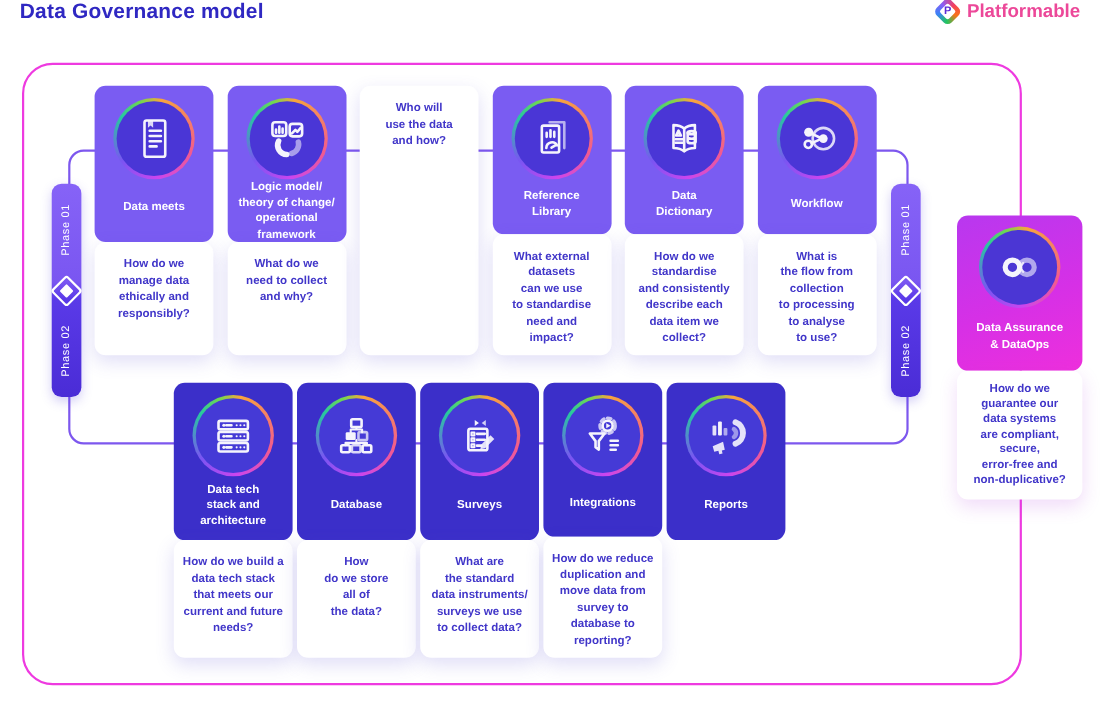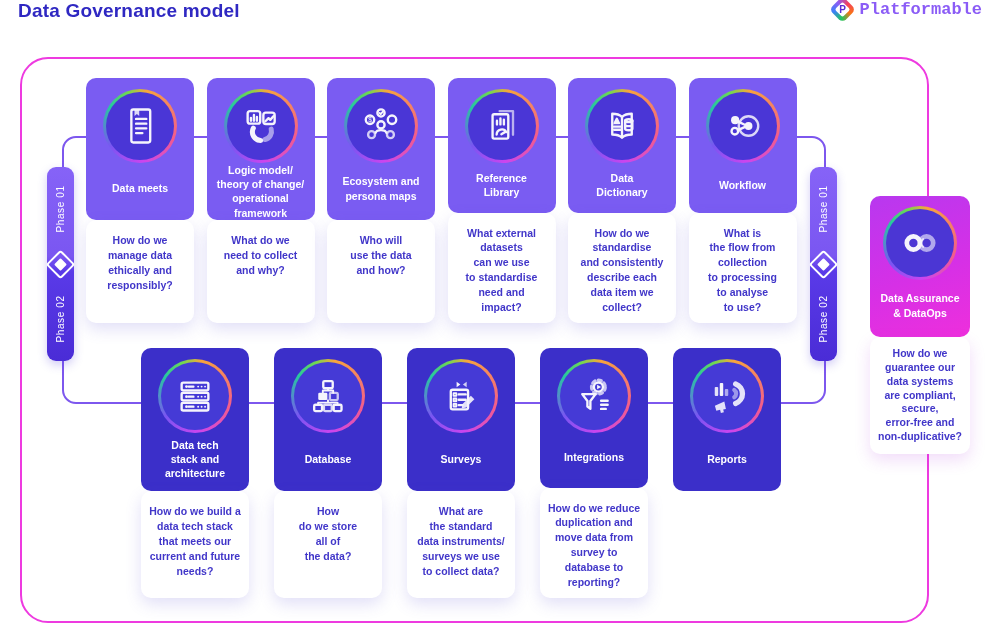--- a/index.html
+++ b/index.html
@@ -3,21 +3,21 @@
 <meta charset="utf-8">
 <style>
   html,body{margin:0;padding:0;background:#ffffff;}
   body{font-family:"Liberation Sans",sans-serif;}
   .stage{position:relative;width:1000px;height:644px;background:#fff;overflow:hidden;}
 
   
   .hdr{position:absolute;left:0;top:0;width:100%;height:52px;display:flex;align-items:flex-start;justify-content:space-between;padding:0 18px;box-sizing:border-box;}
   .page-title{font-size:19px;font-weight:800;color:#2f28c2;letter-spacing:.2px;}
   .brand{display:flex;align-items:center;gap:8px;}
-  .brand-name{font-size:17px;font-weight:800;color:#8b5cf6;font-family:Liberation Mono, monospace;}
+  .brand-name{font-size:17px;font-weight:800;color:#ec4899;}
   .mark{position:relative;width:19px;height:19px;transform:rotate(45deg);border-radius:5px;
         background:conic-gradient(from 0deg,#f43f5e,#f97316 70deg,#22c55e 140deg,#3b82f6 210deg,#8b5cf6 280deg,#f43f5e 360deg);}
   .mark i{position:absolute;inset:4px;background:#fff;border-radius:2px;}
   .mark b{position:absolute;inset:0;display:flex;align-items:center;justify-content:center;transform:rotate(-45deg);
           color:#5b2bd6;font-size:10px;font-weight:800;font-style:normal;}
 
   
   .frame{position:absolute;left:20px;top:57px;width:905px;height:562px;border:2px solid #ee3ae0;border-radius:28px;z-index:0;}
 
   
@@ -30,21 +30,21 @@
             box-shadow:0 4px 10px rgba(80,60,220,.25);}
   .phasebar.left{left:47px;}  .phasebar.right{left:810px;}
   .ph{flex:1;display:flex;align-items:center;justify-content:center;color:#fff;font-size:10px;letter-spacing:.6px;
       writing-mode:vertical-rl;transform:rotate(180deg);}
   .pdiamond{position:relative;width:17px;height:17px;transform:rotate(45deg);border:2.5px solid #fff;border-radius:3px;flex:none;margin:2px 0;}
   .pdiamond i{position:absolute;inset:4px;background:#fff;border-radius:1px;}
 
   
   .row{position:absolute;display:flex;z-index:3;}
   .row.top{left:86px;top:78px;gap:12.5px;}
-  .row.bottom{left:141px;top:348px;gap:25px;align-items:center;}
+  .row.bottom{left:158px;top:348px;gap:4px;align-items:center;}
 
   .card{width:108px;display:flex;flex-direction:column;border-radius:10px;}
   .card-head{border-radius:10px;display:flex;flex-direction:column;align-items:center;box-sizing:border-box;padding-top:11px;}
   .top .card-head{height:142px;background:#7a5cf2;}
   .bottom .card-head{height:143px;background:#3b2fc9;}
   .card-body{flex:1;background:#fff;border-radius:10px;box-shadow:0 6px 16px rgba(90,80,210,.18);
              padding:13px 5px 8px;box-sizing:border-box;}
   .top .card{height:245px;} .bottom .card{height:250px;}
   .card-title{flex:1;display:flex;align-items:center;justify-content:center;color:#fff;font-weight:700;font-size:10.5px;
               line-height:1.35;text-align:center;white-space:pre-line;padding-bottom:6px;}
@@ -53,21 +53,21 @@
   
   .ring{width:74px;height:74px;border-radius:50%;flex:none;padding:3px;box-sizing:border-box;
         background:conic-gradient(from 10deg,#f7a53c,#f25b8e 100deg,#cb45ef 165deg,#7a55f2 225deg,#27c99f 295deg,#71d84f 330deg,#f7a53c 360deg);}
   .ring-inner{width:100%;height:100%;border-radius:50%;display:flex;align-items:center;justify-content:center;}
   .top .ring-inner{background:#4a36d6;}
   .bottom .ring-inner{background:#453ad6;}
   .side-card .ring-inner{background:#4b36d4;}
   .ring svg{width:44px;height:44px;}
 
   
-  .side-card{position:absolute;left:870px;top:196px;width:100px;min-height:244px;display:flex;flex-direction:column;
+  .side-card{position:absolute;left:870px;top:196px;width:114px;min-height:244px;display:flex;flex-direction:column;
              border-radius:10px;z-index:5;}
   .side-card .card-head{height:141px;background:linear-gradient(160deg,#b838ef 0%,#d630e6 55%,#ee2fdc 100%);
              border-radius:10px;display:flex;flex-direction:column;align-items:center;padding-top:10px;box-sizing:border-box;}
   .side-card .card-body{background:#fff;border-radius:10px;box-shadow:0 6px 16px rgba(180,60,220,.18);
              padding:10px 4px 10px;box-sizing:border-box;flex:1;}
   .side-card .q{font-size:10.5px;line-height:1.32;}
 </style>
 </head>
 <body>
 
@@ -143,39 +143,20 @@
 operational
 framework</div>
     </div>
     <div class="card-body">
       <div class="q">What do we
 need to collect
 and why?</div>
     </div>
   </div>
       <div class="card">
-    <div class="card-head">
-      <span class="ring">
-        <span class="ring-inner">
-              <svg viewBox="0 0 28 28" fill="none" stroke="#fff" stroke-width="1.5" stroke-linecap="round" stroke-linejoin="round" opacity=".95">
-                <circle cx="14" cy="13.3" r="2.3"></circle>
-                <path d="M10.6 18.3c.7-2.2 6.1-2.2 6.8 0"></path>
-                <circle cx="7" cy="10" r="2.7"></circle>
-                <text x="7" y="11.4" font-size="4.2" fill="#fff" stroke="none" text-anchor="middle">$</text>
-                <circle cx="21" cy="10" r="2.7"></circle>
-                <circle cx="14" cy="5.7" r="2.3"></circle>
-                <path d="M13 5.7l.8.8 1.4-1.6" stroke-width="1.2"></path>
-                <circle cx="8" cy="19.5" r="2.2" opacity=".8"></circle>
-                <circle cx="20" cy="19.5" r="2.2" opacity=".8"></circle>
-              </svg>
-            </span>
-      </span>
-      <div class="card-title">Ecosystem and
-persona maps</div>
-    </div>
     <div class="card-body">
       <div class="q">Who will
 use the data
 and how?</div>
     </div>
   </div>
       <div class="card">
     <div class="card-head">
       <span class="ring">
         <span class="ring-inner">

